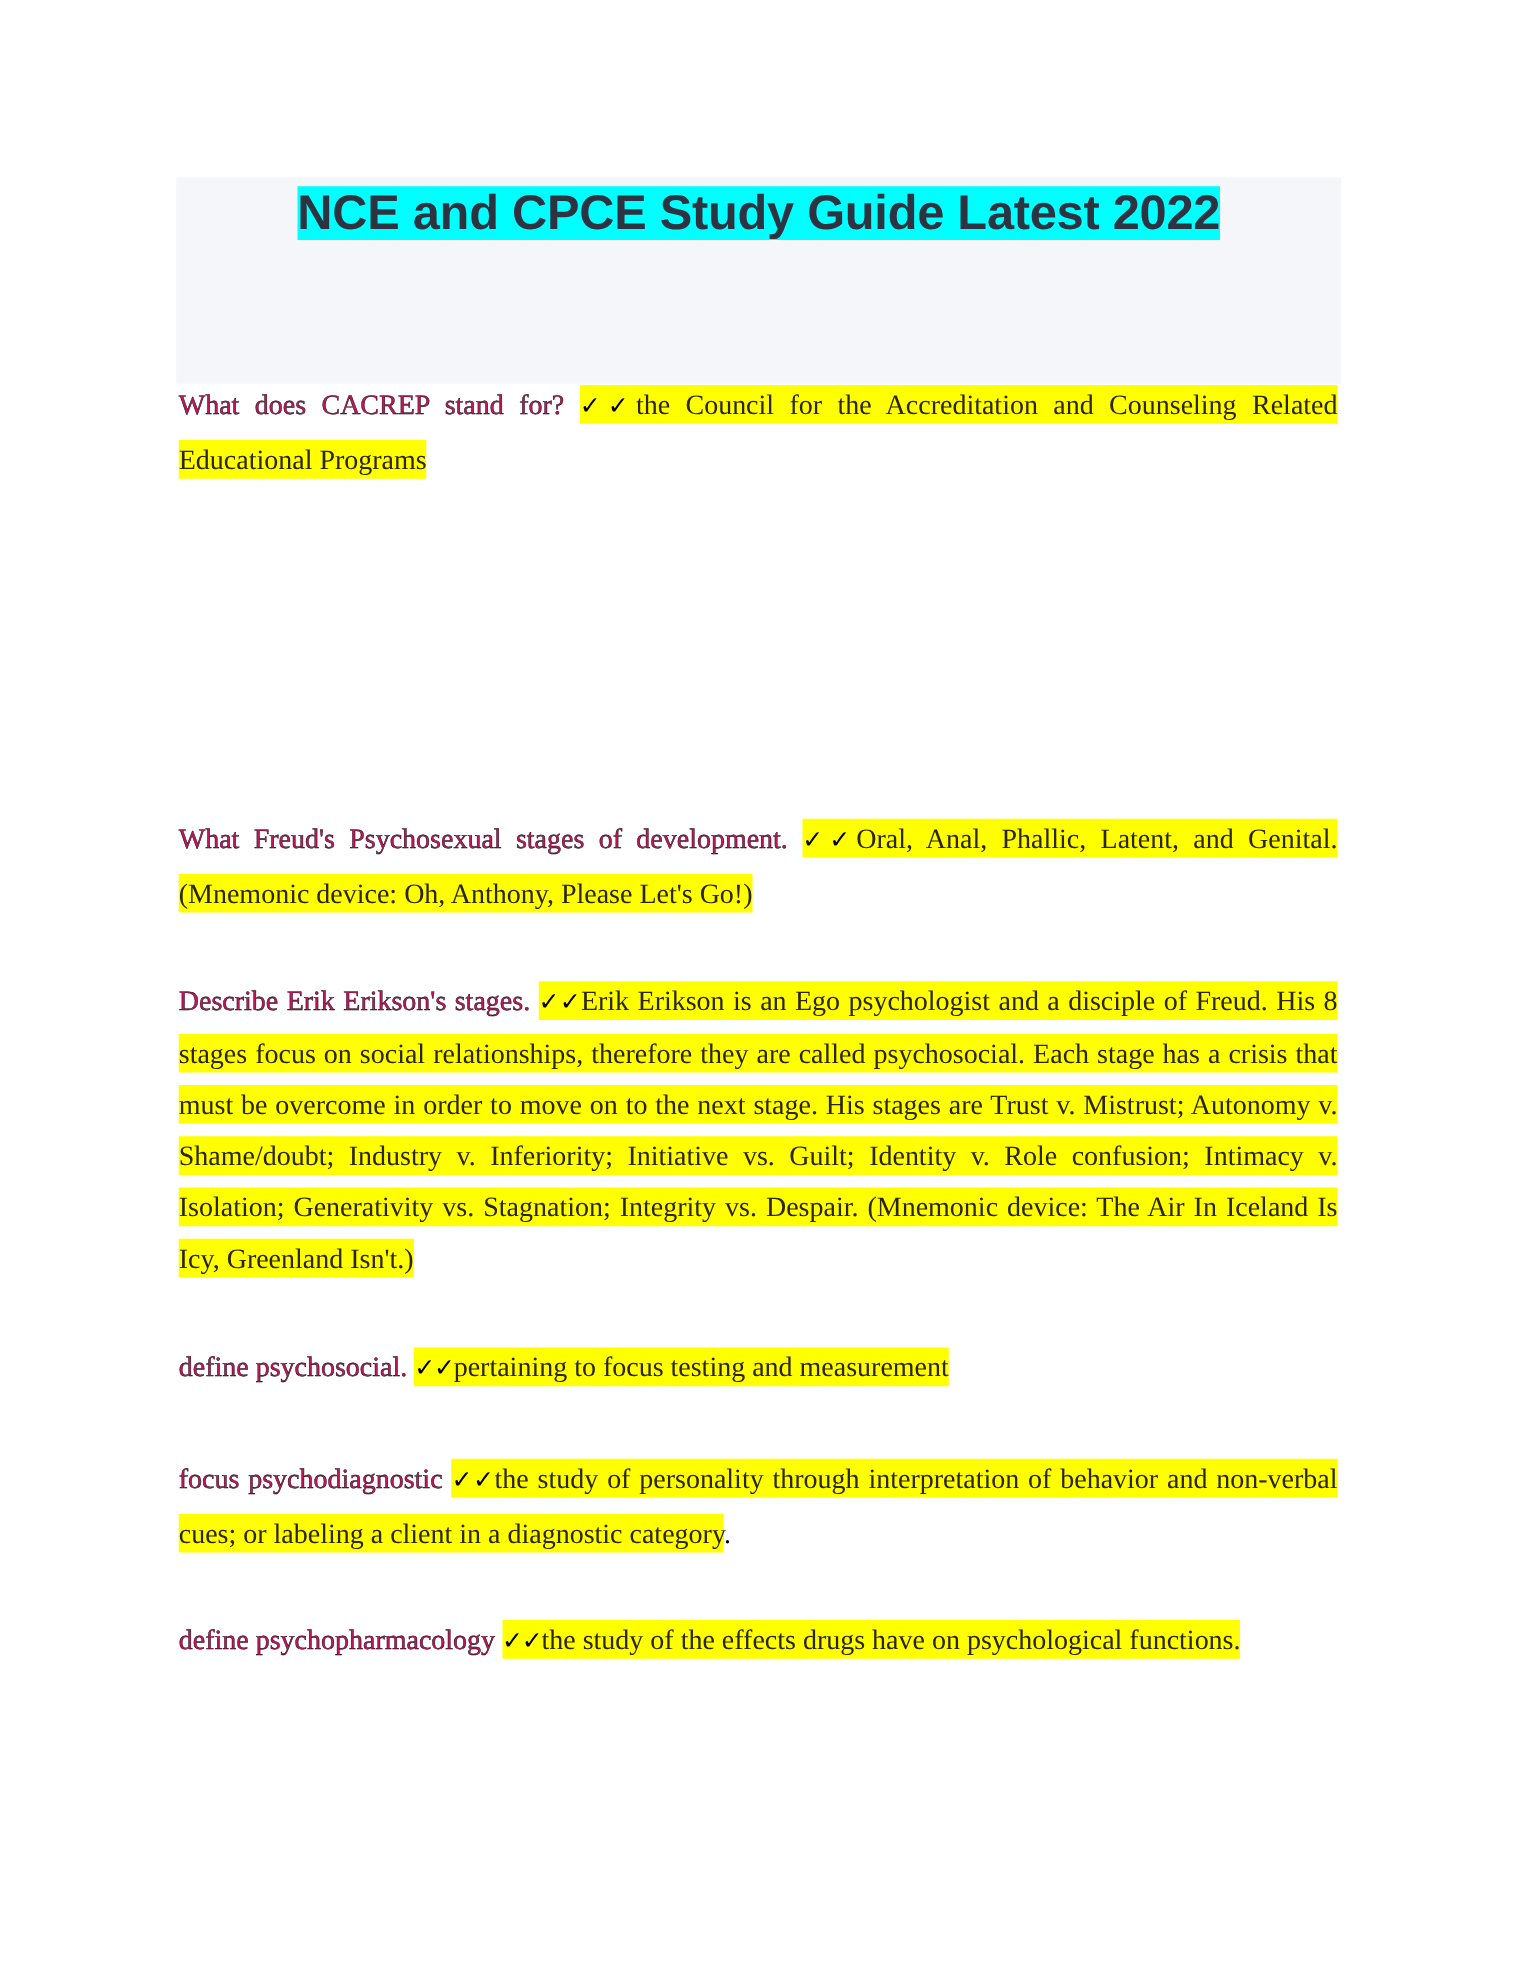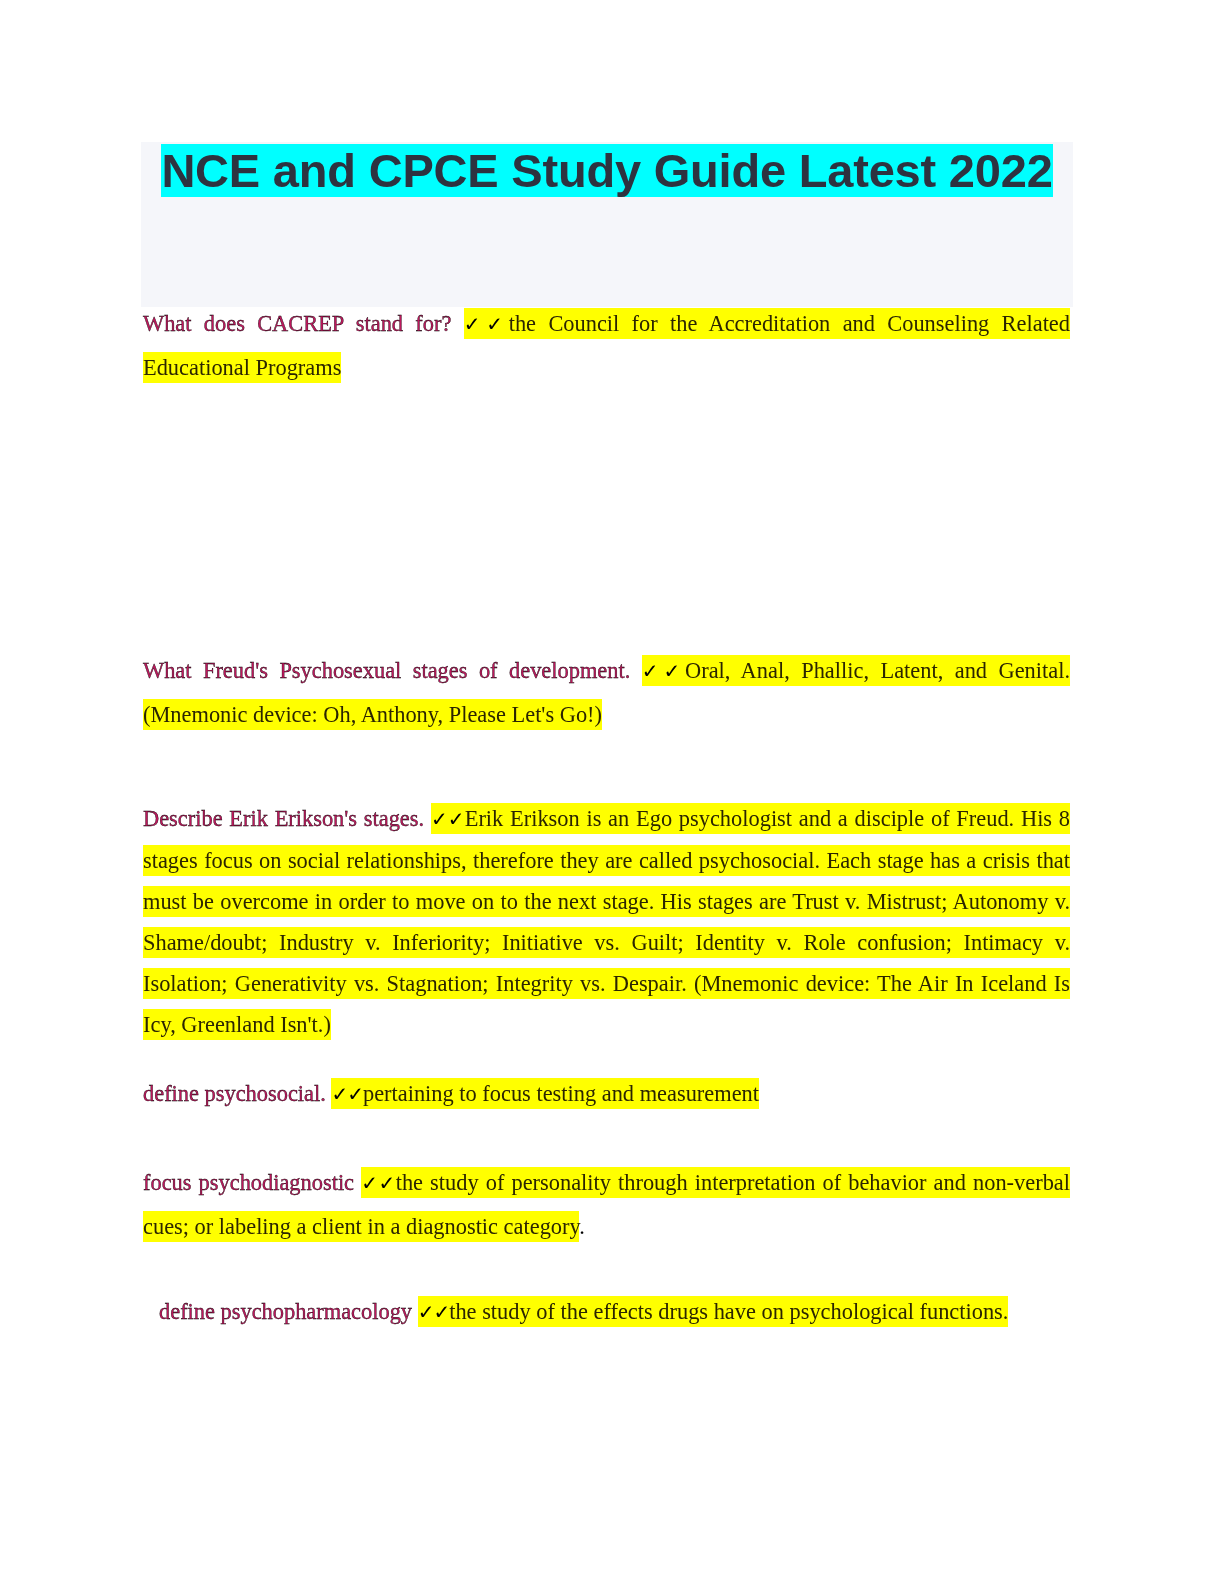--- a/index.html
+++ b/index.html
@@ -30,21 +30,21 @@
   }
   .title {
     position: absolute;
     left: 0;
     top: 0;
     width: 932px;
     margin: 0;
     text-align: center;
     font-family: "Liberation Sans", sans-serif;
     font-weight: bold;
-    font-size: 47px;
+    font-size: 39px;
     line-height: 54px;
     color: #2d3340;
     padding-top: 2px;
   }
   .title .hl {
     background: #00ffff;
     letter-spacing: -0.2px;
   }
   .entry {
     position: absolute;
@@ -52,21 +52,20 @@
     width: 927px;
     margin: 0;
     font-family: "Liberation Serif", serif;
     font-size: 22.4px;
     line-height: 44px;
     color: #000000;
     text-align: justify;
   }
   .entry.tight {
     line-height: 41px;
-    margin-top: 18px;
   }
   .q {
     color: #be185d;
     -webkit-text-stroke: 0.35px #000000;
   }
   .a {
     background: #ffff00;
     color: #2b2500;
     padding: 3px 0 3px 0;
   }
@@ -112,18 +111,18 @@
   <p class="entry" style="top:1072px;">
     <span class="q">define psychosocial.</span>
     <span class="a"><span class="check">✓✓</span><span>pertaining to focus testing and measurement</span></span>
   </p>
 
   <p class="entry" style="top:1161px;">
     <span class="q">focus psychodiagnostic</span>
     <span class="a"><span class="check">✓✓</span><span>the study of personality through interpretation of behavior and non-verbal cues; or labeling a client in a diagnostic category</span></span><span class="tail">.</span>
   </p>
 
-  <p class="entry" style="top:1290px;margin-left:16px;">
+  <p class="entry" style="top:1290px;">
     <span class="q">define psychopharmacology</span>
     <span class="a"><span class="check">✓✓</span><span>the study of the effects drugs have on psychological functions.</span></span>
   </p>
 
 </div>
 
 </body></html>

